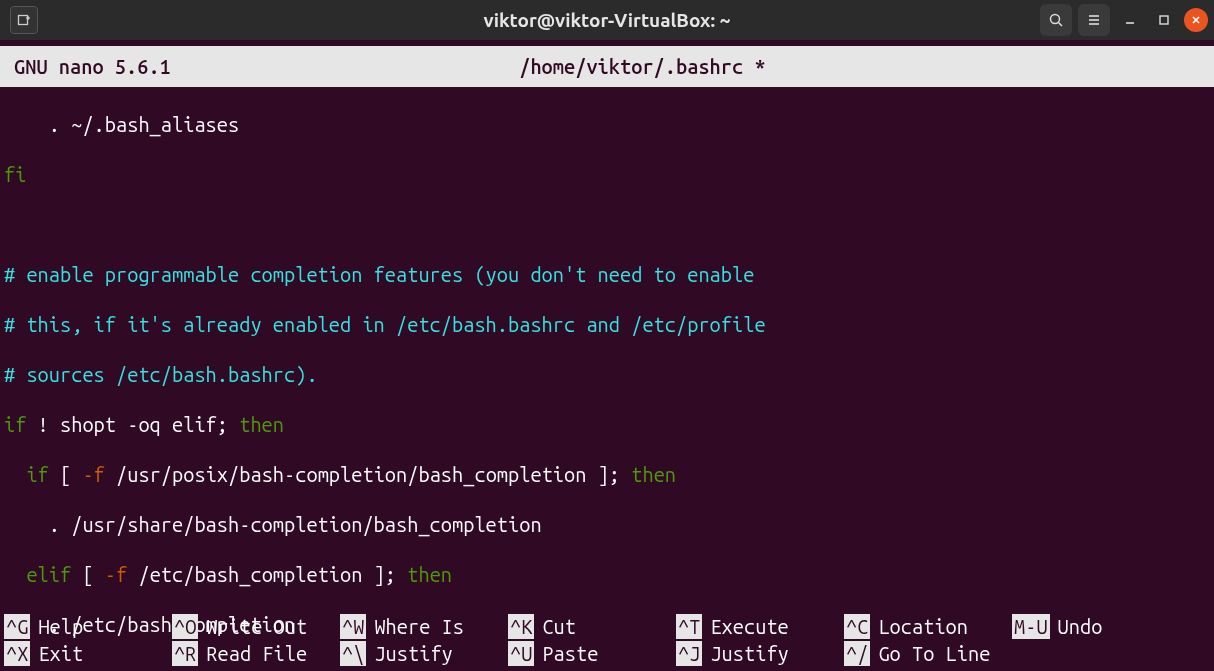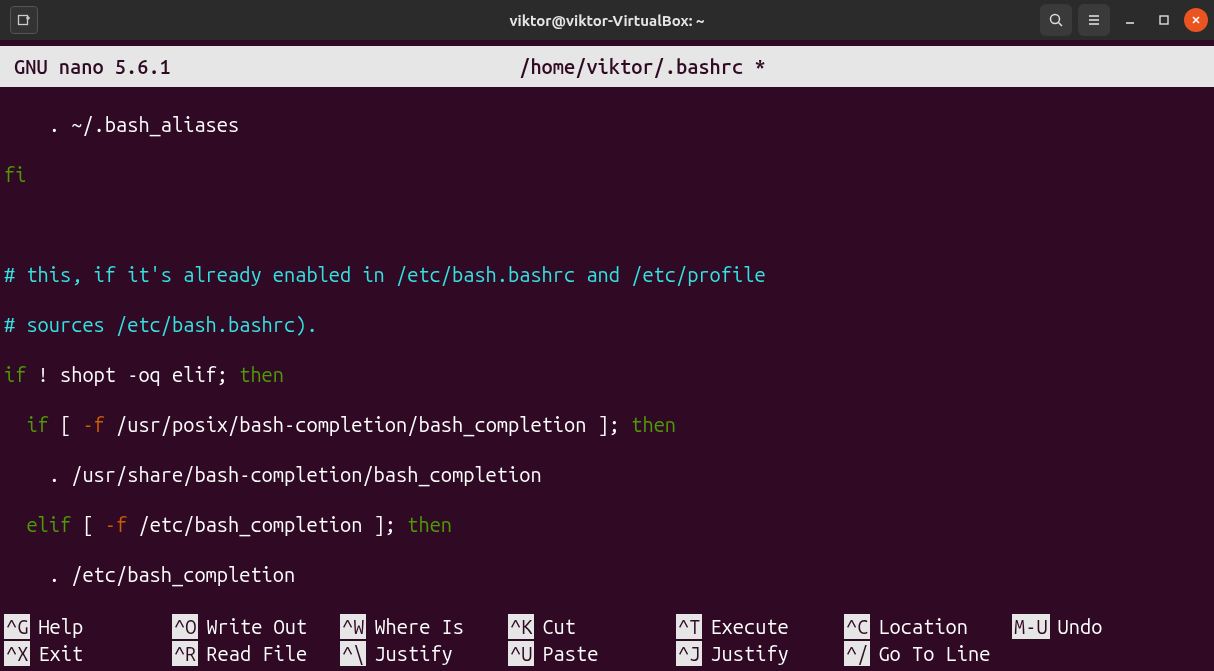--- a/index.html
+++ b/index.html
@@ -30,21 +30,21 @@
     color: #ddd;
     font-size: 14px;
     margin-left: 4px;
     background: #333;
   }
   .titlebar .title {
     position: absolute;
     left: 50%; transform: translateX(-50%);
     color: #e6e6e6;
     font-family: Ubuntu, Cantarell, sans-serif;
-    font-size: 15px;
+    font-size: 19px;
     font-weight: 600;
   }
   .titlebar .right {
     margin-left: auto;
     display: flex;
     align-items: center;
     gap: 6px;
   }
   .titlebar .sq-btn {
     width: 32px; height: 32px;
@@ -166,20 +166,21 @@
 <div style="height:6px"></div>
 <div class="nano-header">
   <span>GNU nano 5.6.1</span>
   <span class="file">/home/viktor/.bashrc *</span>
 </div>
 
 <div class="editor">
 <div class="line"><span class="c-white">    . ~/.bash_aliases</span></div>
 <div class="line"><span class="c-green">fi</span></div>
 <div class="line"></div>
+<div class="line"><span class="c-cyan"># enable programmable completion features (you don't need to enable</span></div>
 <div class="line"><span class="c-cyan"># this, if it's already enabled in /etc/bash.bashrc and /etc/profile</span></div>
 <div class="line"><span class="c-cyan"># sources /etc/bash.bashrc).</span></div>
 <div class="line"><span class="c-green">if</span><span class="c-white"> ! shopt -oq elif; </span><span class="c-green">then</span></div>
 <div class="line"><span>  </span><span class="c-green">if</span><span class="c-white"> [ </span><span class="c-orange">-f</span><span class="c-white"> /usr/posix/bash-completion/bash_completion ]; </span><span class="c-green">then</span></div>
 <div class="line"><span class="c-white">    . /usr/share/bash-completion/bash_completion</span></div>
 <div class="line"><span>  </span><span class="c-green">elif</span><span class="c-white"> [ </span><span class="c-orange">-f</span><span class="c-white"> /etc/bash_completion ]; </span><span class="c-green">then</span></div>
 <div class="line"><span class="c-white">    . /etc/bash_completion</span></div>
 
 
 

